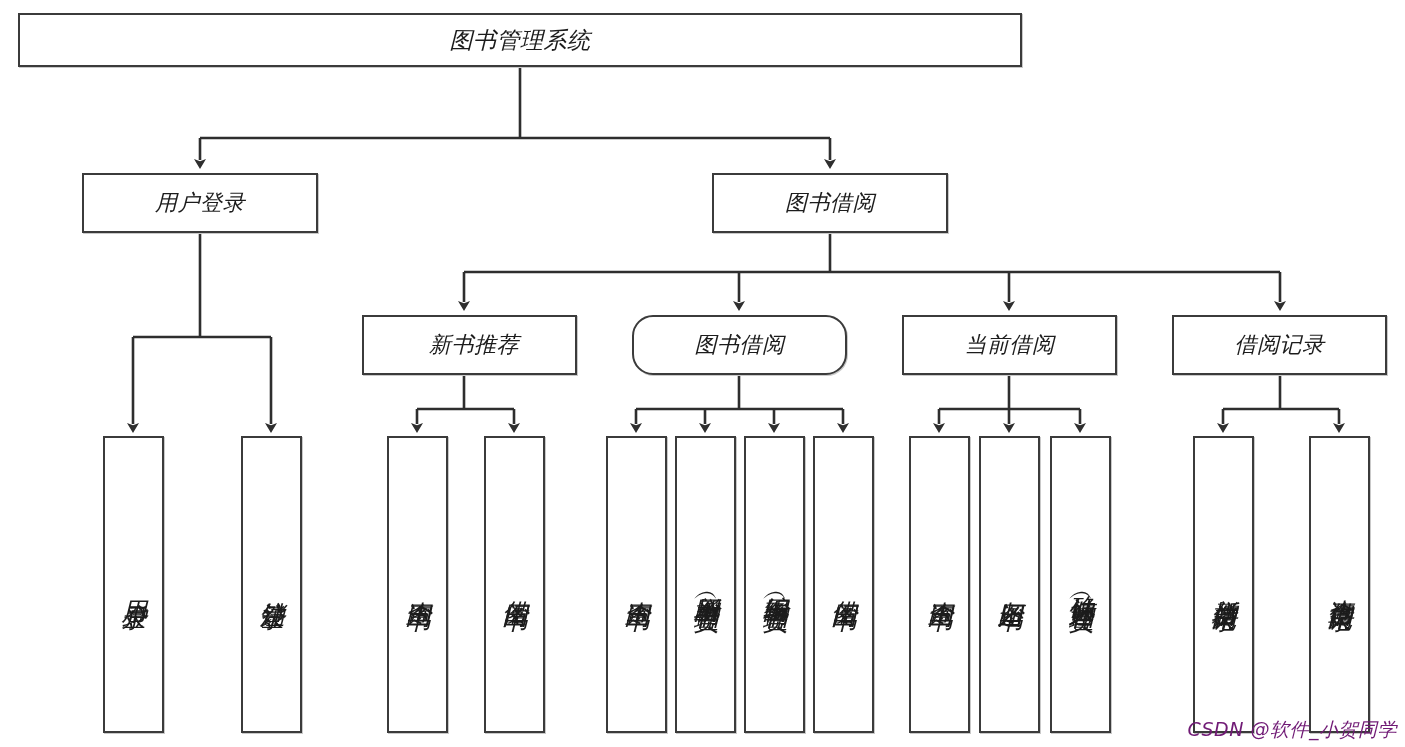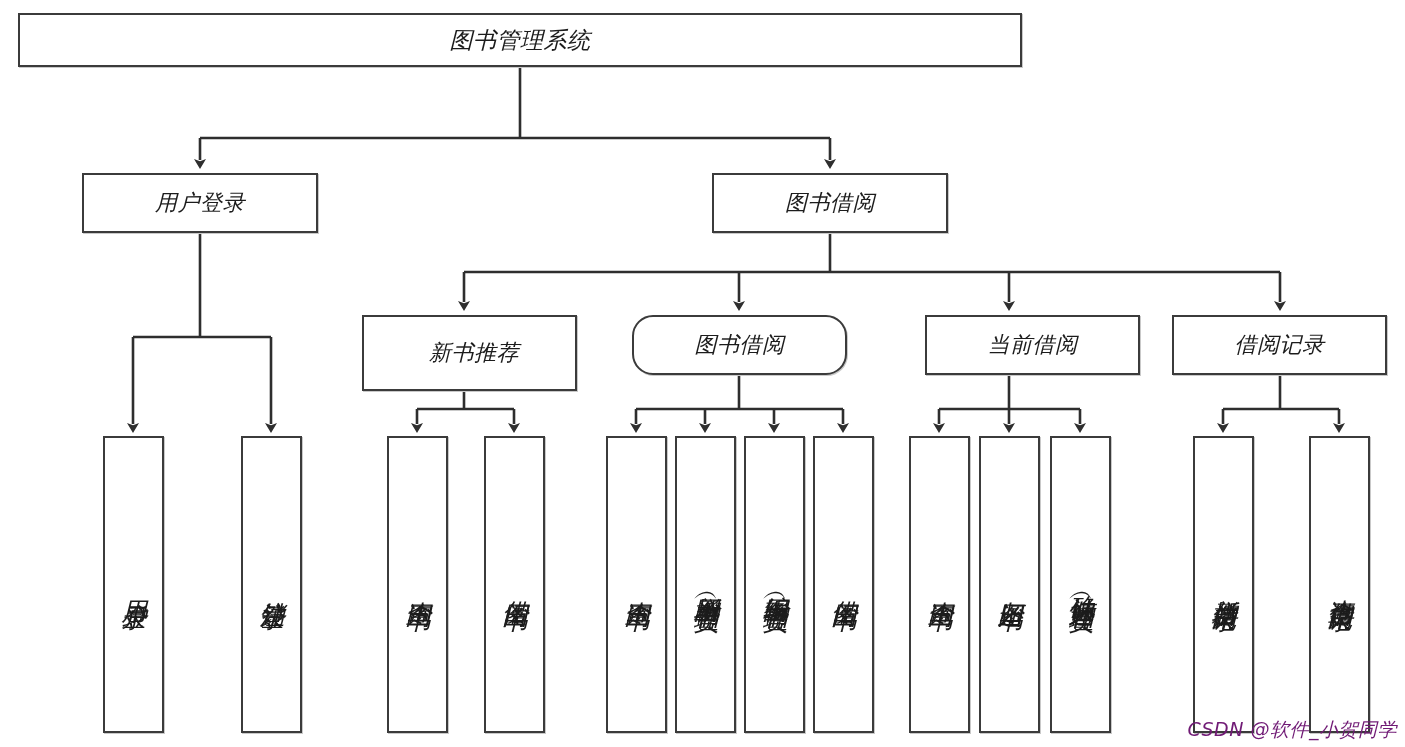--- a/index.html
+++ b/index.html
@@ -125,27 +125,27 @@
     <span class="label">图书管理系统</span>
   </div>
 
   <div class="node level2" style="left:82px; top:173px; width:236px; height:60px;">
     <span class="label">用户登录</span>
   </div>
   <div class="node level2" style="left:712px; top:173px; width:236px; height:60px;">
     <span class="label">图书借阅</span>
   </div>
 
-  <div class="node level2" style="left:362px; top:315px; width:215px; height:76px;padding-left:9px;">
+  <div class="node level2" style="left:362px; top:315px; width:215px; height:60px;padding-left:9px;">
     <span class="label">新书推荐</span>
   </div>
   <div class="node level2" style="left:632px; top:315px; width:215px; height:60px;border-radius:21px;">
     <span class="label">图书借阅</span>
   </div>
-  <div class="node level2" style="left:902px; top:315px; width:215px; height:60px;margin-left:23px;">
+  <div class="node level2" style="left:902px; top:315px; width:215px; height:60px;">
     <span class="label">当前借阅</span>
   </div>
   <div class="node level2" style="left:1172px; top:315px; width:215px; height:60px;align-items:center;">
     <span class="label">借阅记录</span>
   </div>
 
   <div class="node leaf" style="left:103px; top:436px; width:61px; height:297px;">
     <span class="label">用户登录</span>
   </div>
   <div class="node leaf" style="left:241px; top:436px; width:61px; height:297px;">

